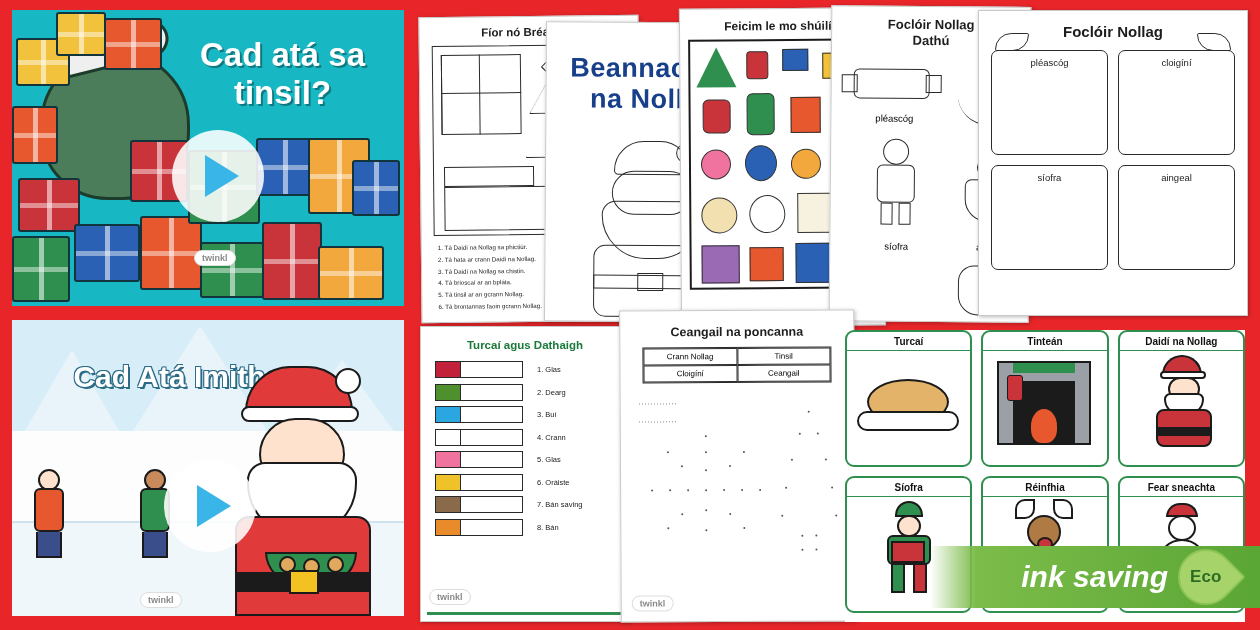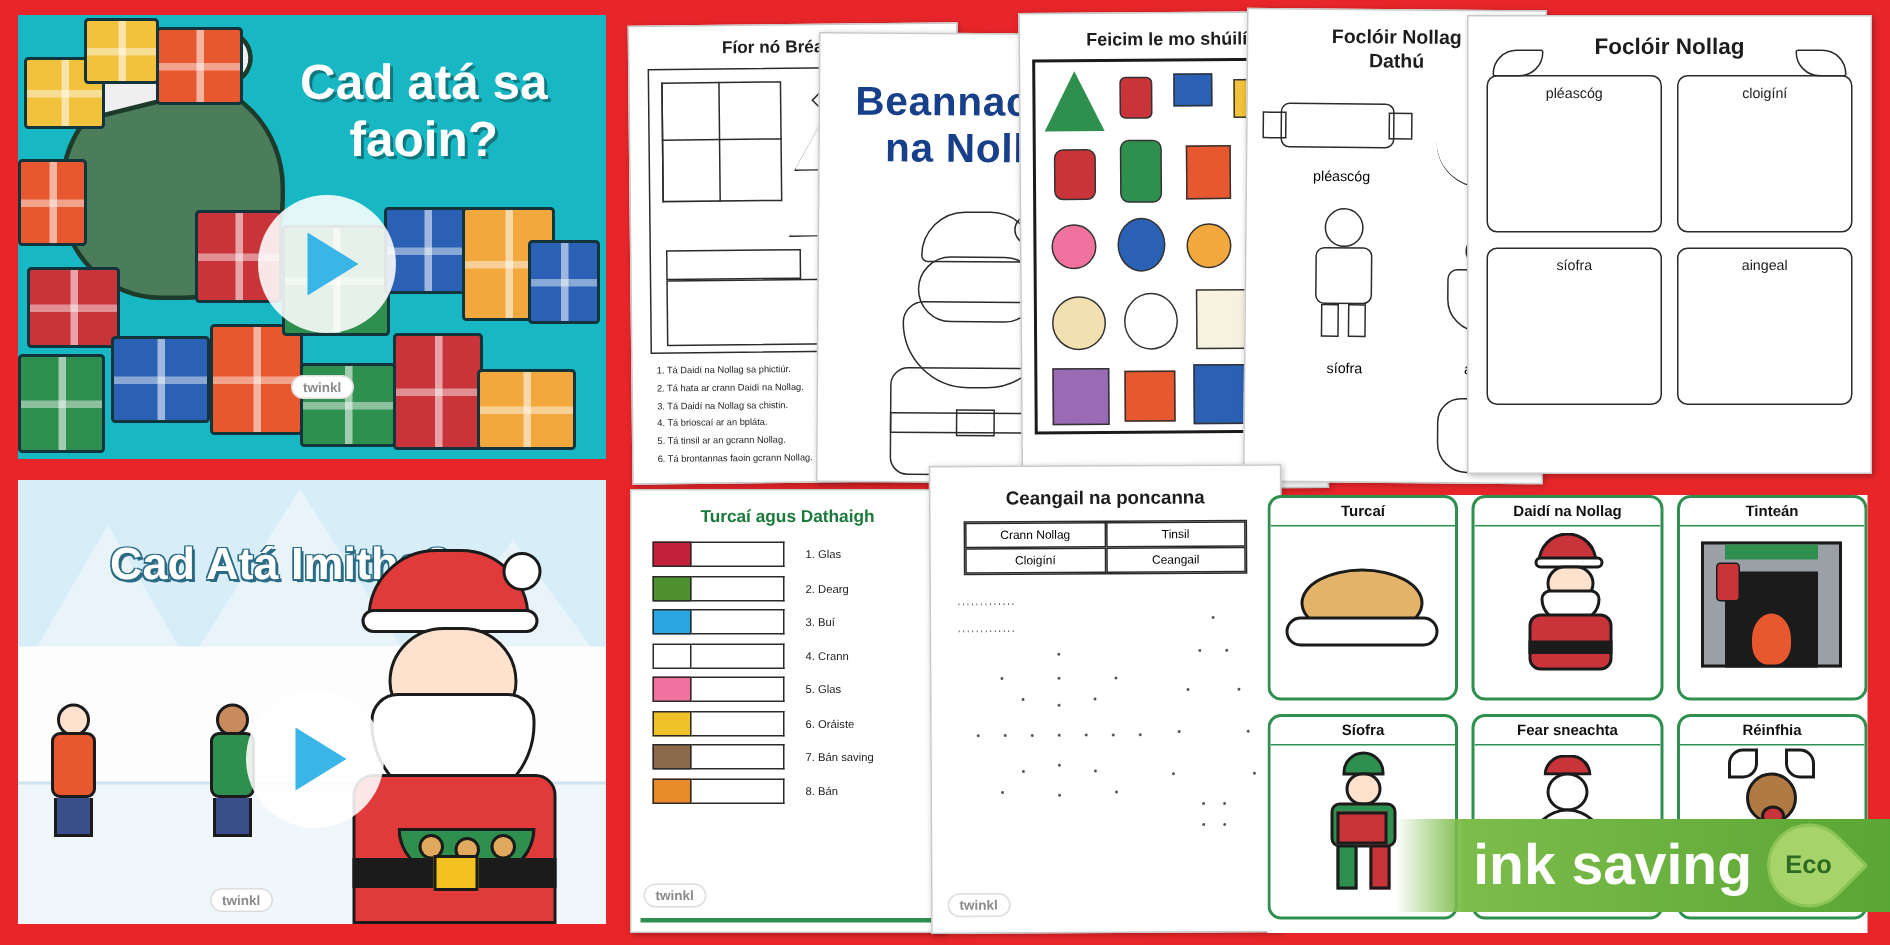--- a/index.html
+++ b/index.html
@@ -178,21 +178,21 @@
                   padding:4px 0 3px; border-bottom:1.5px solid #2f8f4e; }
   .card .cart { position:relative; height:105px; }
 
   
   .eco {
     position:absolute; right:0; bottom:22px; height:62px; width:330px;
     background:linear-gradient(90deg, rgba(124,188,74,0) 0%, #7cbc4a 14%, #5aa635 100%);
     display:flex; align-items:center; justify-content:flex-end; gap:10px;
     padding-right:26px;
   }
-  .eco .ink { color:#fff; font-size:38px; font-weight:bold; }
+  .eco .ink { color:#fff; font-size:30px; font-weight:bold;font-style:italic; }
   .eco .leaf {
     width:56px; height:56px; background:#a6d46a; border-radius:50% 4% 50% 50%;
     transform:rotate(45deg); display:flex; align-items:center; justify-content:center;
     border:2px solid #8cc455;
   }
   .eco .leaf span { transform:rotate(-45deg); color:#2e6b22; font-size:17px; font-weight:bold; }
 
   .tiny { font-size:6px; color:#333; }
 </style>
 </head>
@@ -214,21 +214,21 @@
       <div class="gift" style="left:250px; top:212px; width:60px; height:78px; background:#c9333a;"></div>
       <div class="gift" style="left:306px; top:236px; width:66px; height:54px; background:#f2a83c;"></div>
       <div class="gift" style="left:176px; top:140px; width:72px; height:74px; background:#2f8f4e;"></div>
       <div class="gift" style="left:244px; top:128px; width:58px; height:58px; background:#2a61b5;"></div>
       <div class="gift" style="left:296px; top:128px; width:62px; height:76px; background:#f2a83c;"></div>
       <div class="gift" style="left:118px; top:130px; width:58px; height:62px; background:#c9333a;"></div>
       <div class="gift" style="left:92px;  top:8px;   width:58px; height:52px; background:#e8582f;"></div>
       <div class="gift" style="left:44px;  top:2px;   width:50px; height:44px; background:#f2c23c;"></div>
       <div class="gift" style="left:340px; top:150px; width:48px; height:56px; background:#2a61b5;"></div>
     </div>
-    <div class="slide-title">Cad atá sa faoin?</div>
+    <div class="slide-title">Cad atá sa tinsil?</div>
     <div class="playbtn" style="left:160px; top:120px;">
       <div class="playtri"></div>
     </div>
     <div class="twinkl" style="left:182px; bottom:40px;">twinkl</div>
   </div>
 
   <div class="slide bottom">
     <div class="sky"></div>
     <div class="mount" style="left:-10px; top:30px; border-width:0 70px 120px 70px;"></div>
     <div class="mount" style="left:96px; top:6px; border-width:0 92px 144px 92px;"></div>
@@ -504,74 +504,74 @@
 
       <div class="card">
         <div class="ctitle">Turcaí</div>
         <div class="cart">
           <div style="position:absolute; left:20px; top:28px; width:82px; height:46px; background:#e3b36a; border:2px solid #1b1b1b; border-radius:50%;"></div>
           <div style="position:absolute; left:10px; top:60px; width:102px; height:20px; background:#fff; border:2px solid #1b1b1b; border-radius:40px;"></div>
         </div>
       </div>
 
       <div class="card">
+        <div class="ctitle">Tinteán</div>
+        <div class="cart">
+          <div style="position:absolute; left:14px; top:10px; width:94px; height:84px; background:#9aa0a6; border:2px solid #1b1b1b;"></div>
+          <div style="position:absolute; left:30px; top:30px; width:62px; height:64px; background:#1b1b1b;"></div>
+          <div style="position:absolute; left:48px; top:58px; width:26px; height:34px; background:#e8582f; border-radius:50% 50% 40% 40%;"></div>
+          <div style="position:absolute; left:30px; top:12px; width:62px; height:10px; background:#2f8f4e;"></div>
+          <div style="position:absolute; left:24px; top:24px; width:16px; height:26px; background:#c9333a; border:1.5px solid #1b1b1b; border-radius:3px;"></div>
+        </div>
+      </div>
+
+      <div class="card">
         <div class="ctitle">Daidí na Nollag</div>
         <div class="cart">
           <div style="position:absolute; left:42px; top:4px; width:40px; height:20px; background:#c9333a; border:2px solid #1b1b1b; border-radius:20px 20px 0 0;"></div>
           <div style="position:absolute; left:40px; top:20px; width:46px; height:8px; background:#fff; border:2px solid #1b1b1b; border-radius:6px;"></div>
           <div style="position:absolute; left:48px; top:26px; width:32px; height:24px; background:#ffe2cd; border:2px solid #1b1b1b; border-radius:14px;"></div>
           <div style="position:absolute; left:44px; top:42px; width:40px; height:22px; background:#fff; border:2px solid #1b1b1b; border-radius:8px 8px 20px 20px;"></div>
           <div style="position:absolute; left:36px; top:58px; width:56px; height:38px; background:#c9333a; border:2px solid #1b1b1b; border-radius:8px;"></div>
           <div style="position:absolute; left:36px; top:76px; width:56px; height:9px; background:#1b1b1b;"></div>
-        </div>
-      </div>
-
-      <div class="card">
-        <div class="ctitle">Tinteán</div>
-        <div class="cart">
-          <div style="position:absolute; left:14px; top:10px; width:94px; height:84px; background:#9aa0a6; border:2px solid #1b1b1b;"></div>
-          <div style="position:absolute; left:30px; top:30px; width:62px; height:64px; background:#1b1b1b;"></div>
-          <div style="position:absolute; left:48px; top:58px; width:26px; height:34px; background:#e8582f; border-radius:50% 50% 40% 40%;"></div>
-          <div style="position:absolute; left:30px; top:12px; width:62px; height:10px; background:#2f8f4e;"></div>
-          <div style="position:absolute; left:24px; top:24px; width:16px; height:26px; background:#c9333a; border:1.5px solid #1b1b1b; border-radius:3px;"></div>
         </div>
       </div>
 
       <div class="card">
         <div class="ctitle">Síofra</div>
         <div class="cart">
           <div style="position:absolute; left:48px; top:4px; width:28px; height:16px; background:#2f8f4e; border:2px solid #1b1b1b; border-radius:14px 14px 0 0;"></div>
           <div style="position:absolute; left:50px; top:18px; width:24px; height:22px; background:#ffe2cd; border:2px solid #1b1b1b; border-radius:12px;"></div>
           <div style="position:absolute; left:40px; top:38px; width:44px; height:30px; background:#2f8f4e; border:2px solid #1b1b1b; border-radius:6px;"></div>
           <div style="position:absolute; left:44px; top:44px; width:34px; height:22px; background:#c9333a; border:2px solid #1b1b1b;"></div>
           <div style="position:absolute; left:44px; top:66px; width:14px; height:30px; background:#2f8f4e; border:2px solid #1b1b1b;"></div>
           <div style="position:absolute; left:66px; top:66px; width:14px; height:30px; background:#c9333a; border:2px solid #1b1b1b;"></div>
         </div>
       </div>
 
       <div class="card">
-        <div class="ctitle">Fear sneachta</div>
-        <div class="cart">
-          <div style="position:absolute; left:46px; top:6px; width:32px; height:14px; background:#c9333a; border:2px solid #1b1b1b; border-radius:14px 14px 0 0;"></div>
-          <div style="position:absolute; left:48px; top:18px; width:28px; height:26px; background:#fff; border:2px solid #1b1b1b; border-radius:50%;"></div>
-          <div style="position:absolute; left:38px; top:42px; width:48px; height:46px; background:#fff; border:2px solid #1b1b1b; border-radius:50%;"></div>
-        </div>
-      </div>
-
-      <div class="card">
         <div class="ctitle">Réinfhia</div>
         <div class="cart">
           <div style="position:absolute; left:44px; top:18px; width:34px; height:34px; background:#b07a45; border:2px solid #1b1b1b; border-radius:50%;"></div>
           <div style="position:absolute; left:54px; top:40px; width:16px; height:14px; background:#c9333a; border:2px solid #1b1b1b; border-radius:50%;"></div>
           <div style="position:absolute; left:32px; top:2px; width:20px; height:20px; border:2px solid #1b1b1b; border-radius:50% 0 50% 0;"></div>
           <div style="position:absolute; left:70px; top:2px; width:20px; height:20px; border:2px solid #1b1b1b; border-radius:0 50% 0 50%;"></div>
           <div style="position:absolute; left:38px; top:56px; width:46px; height:34px; background:#b07a45; border:2px solid #1b1b1b; border-radius:10px;"></div>
         </div>
       </div>
 
+      <div class="card">
+        <div class="ctitle">Fear sneachta</div>
+        <div class="cart">
+          <div style="position:absolute; left:46px; top:6px; width:32px; height:14px; background:#c9333a; border:2px solid #1b1b1b; border-radius:14px 14px 0 0;"></div>
+          <div style="position:absolute; left:48px; top:18px; width:28px; height:26px; background:#fff; border:2px solid #1b1b1b; border-radius:50%;"></div>
+          <div style="position:absolute; left:38px; top:42px; width:48px; height:46px; background:#fff; border:2px solid #1b1b1b; border-radius:50%;"></div>
+        </div>
+      </div>
+
     </div>
   </div>
 
   <div class="eco">
     <div class="ink">ink saving</div>
     <div class="leaf">
       <span>Eco</span>
     </div>
   </div>
 

